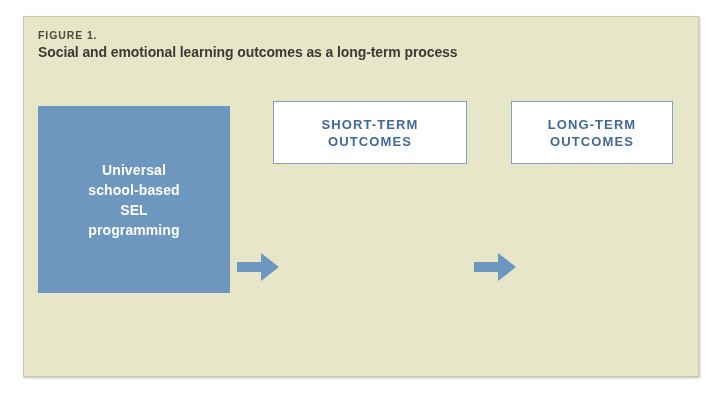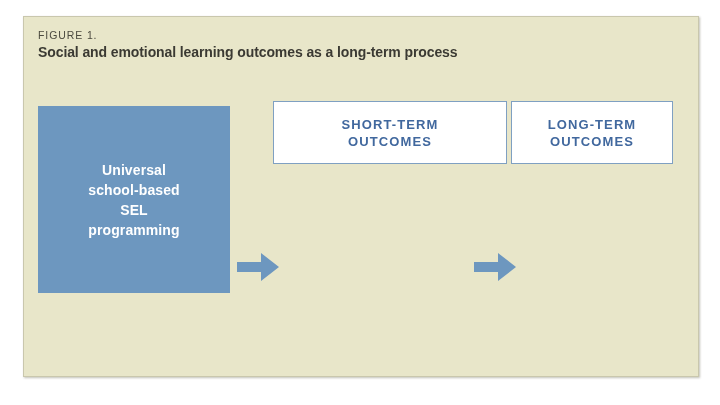--- a/index.html
+++ b/index.html
@@ -30,41 +30,41 @@
 
   
   #figure-caption {
     position: absolute;
     left: 14px;
     top: 12px;
     width: 640px;
   }
   #figure-number {
     font-size: 10.5px;
-    font-weight: normal;
+    font-weight: bold;
     letter-spacing: 0.9px;
     color: #4b4a3f;
     line-height: 13px;
     margin-bottom: 1px;
   }
   #figure-title {
     font-size: 14px;
     font-weight: bold;
     color: #3b3a33;
     line-height: 19px;
     letter-spacing: -0.1px;
   }
 
   
   .flow-col {
     position: absolute;
     top: 84px;
   }
   #col-1 { left: 14px;  width: 192px; }
-  #col-2 { left: 249px; width: 234px; }
+  #col-2 { left: 249px; width: 194px; }
   #col-3 { left: 487px; width: 162px; }
 
   .col-header {
     background: #ffffff;
     border: 1.5px solid #7fa0c2;
     box-sizing: border-box;
     height: 63px;
     display: flex;
     align-items: center;
     justify-content: center;

